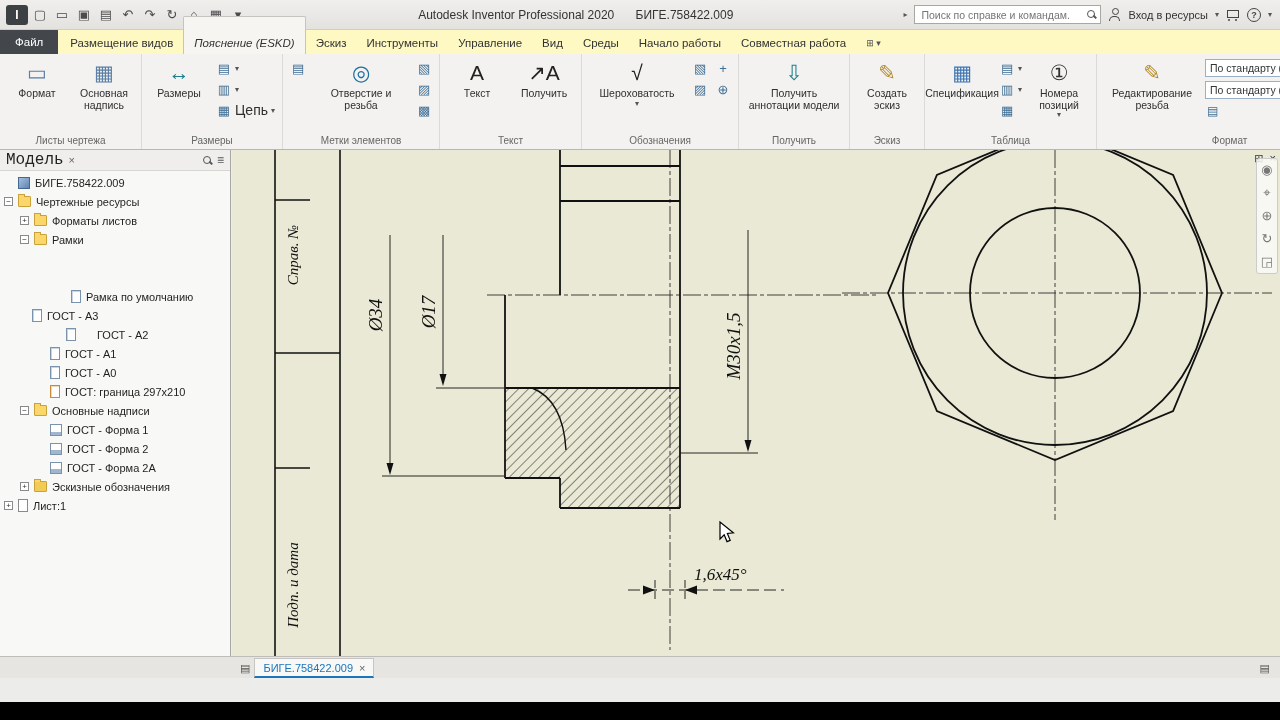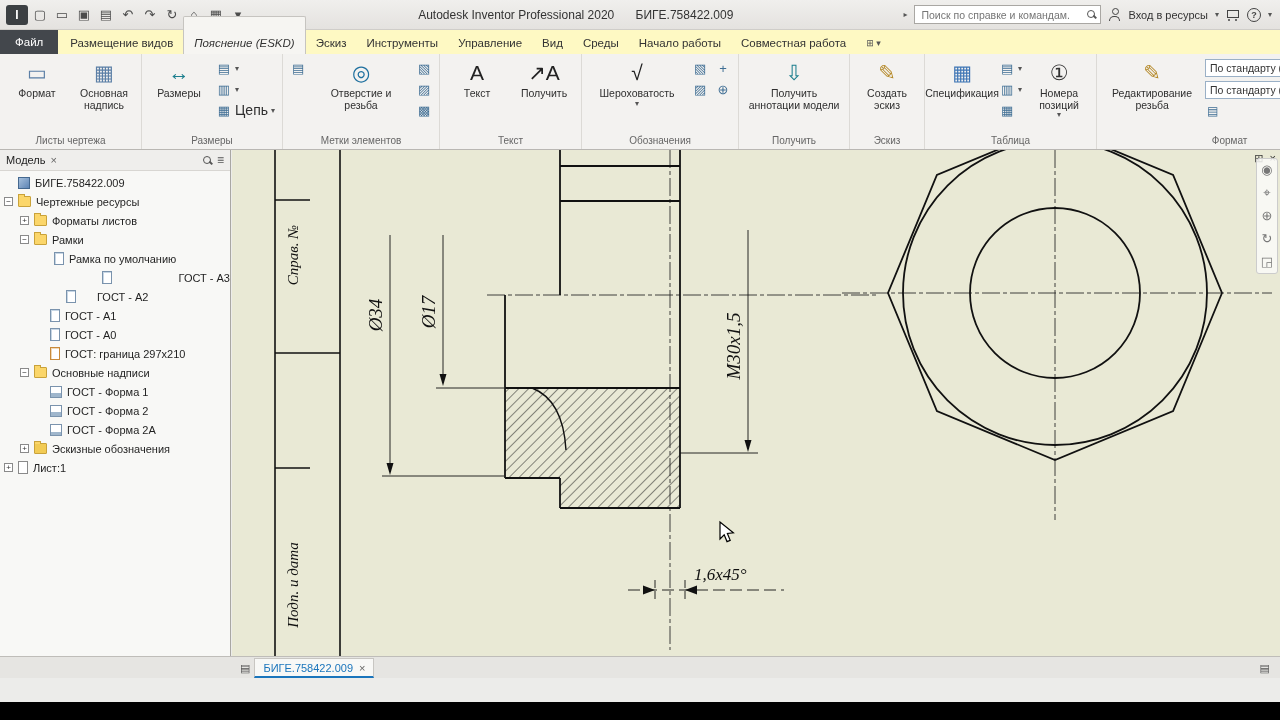--- a/index.html
+++ b/index.html
@@ -56,21 +56,21 @@
   .slabel{font-size:14px;color:#2f2f2f;white-space:nowrap;}
   .scaret{font-size:8px;color:#555;}
   .combocol{display:flex;flex-direction:column;gap:4px;padding-top:3px;}
   .combo{display:flex;align-items:center;width:152px;height:18px;border:1px solid #9ab0c6;background:#fff;}
   .combotext{flex:1;font-size:10.5px;color:#333;padding:0 4px;white-space:nowrap;overflow:hidden;}
   .srow.small{height:16px;font-size:12px;color:#3f6e94;}
 
   
   .browser{position:absolute;left:0;top:150px;width:231px;height:506px;background:#f8f8f6;border-right:1px solid #a9a7a3;overflow:hidden;}
   .browser-header{height:21px;background:#efeeec;border-bottom:1px solid #d8d6d2;display:flex;align-items:center;gap:5px;padding:0 6px;}
-  .bh-title{font-size:11px;color:#222;}
+  .bh-title{font-size:16px;color:#222;font-family:Liberation Mono, monospace;}
   .bh-close{font-size:11px;color:#666;}
   .bh-spacer{flex:1;}
   .bh-list{font-size:12px;color:#555;}
   .tree{padding-top:2px;}
   .trow{display:flex;align-items:center;height:19px;font-size:11px;color:#1f1f1f;white-space:nowrap;}
   .texp{display:inline-block;width:9px;height:9px;border:1px solid #8a8a8a;background:#fff;font-size:8px;line-height:7px;text-align:center;color:#333;margin-right:3px;flex:none;}
   .texp.spacer{border:none;background:none;}
   .ticon{display:inline-block;width:13px;height:11px;margin:0 5px 0 2px;flex:none;position:relative;}
   .ticon.folder,.ticon.folder-sketch{background:#fbd66a;border:1px solid #c9a23a;border-radius:1px;}
   .ticon.folder::before,.ticon.folder-sketch::before{content:"";position:absolute;top:-3px;left:-1px;width:5px;height:2px;background:#fbd66a;border:1px solid #c9a23a;border-bottom:none;}
@@ -358,26 +358,26 @@
         <div class="trow" style="padding-left: 20px;">
           <span class="texp">+</span>
           <span class="ticon folder"></span>
           <span class="tlabel">Форматы листов</span>
         </div>
         <div class="trow" style="padding-left: 20px;">
           <span class="texp">−</span>
           <span class="ticon folder"></span>
           <span class="tlabel">Рамки</span>
         </div>
-        <div class="trow" style="padding-left: 40px;">
+        <div class="trow" style="padding-left: 57px; margin-top: 38px;">
           <span class="texp spacer"></span>
           <span class="ticon frame"></span>
           <span class="tlabel">Рамка по умолчанию</span>
         </div>
-        <div class="trow" style="padding-left: 26px; justify-content: space-between;">
+        <div class="trow" style="padding-left: 18px;">
           <span class="texp spacer"></span>
           <span class="ticon frame"></span>
           <span class="tlabel">ГОСТ - А3</span>
         </div>
         <div class="trow" style="padding-left: 36px; gap: 16px;">
           <span class="texp spacer"></span>
           <span class="ticon frame"></span>
           <span class="tlabel">ГОСТ - А2</span>
         </div>
         <div class="trow" style="padding-left: 36px;">

